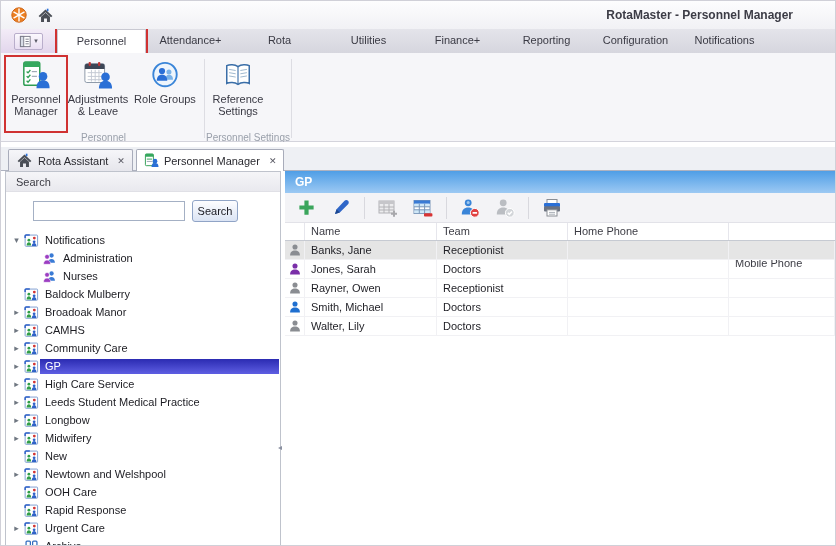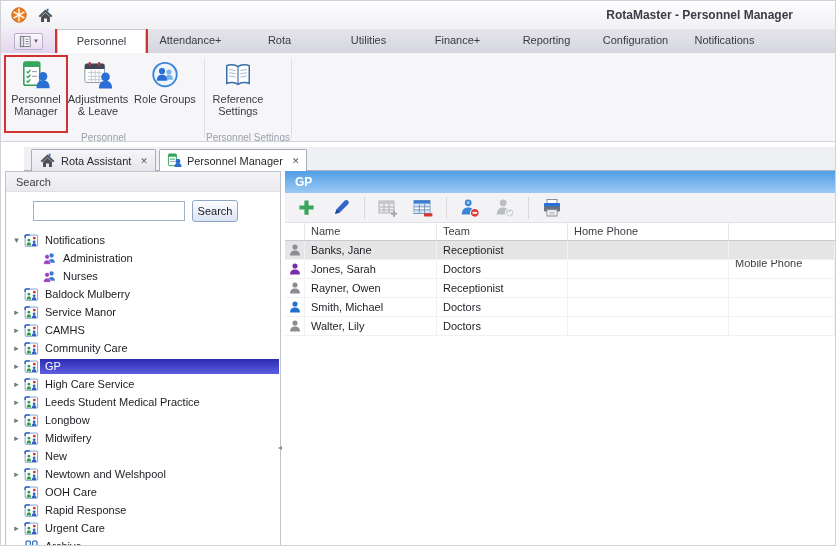--- a/index.html
+++ b/index.html
@@ -25,21 +25,21 @@
   .rgroup { display:flex; flex-direction:column; }
   .rgroup-buttons { display:flex; flex:1; align-items:flex-start; padding:2px 3px 0 2px; gap:2px; }
   .rgroup-label { text-align:center; font-size:10px; color:#9aa0ab; height:16px; line-height:13px; flex:none; }
   .rsep { width:1px; background:#dddde3; margin:4px 1px 3px 1px; }
   .rbtn { width:60px; min-height:74px; display:flex; flex-direction:column; align-items:center; padding-top:3px; text-align:center; color:#3a3a44; cursor:default; }
   .rbtn.wide { width:70px; }
   .rbtn .lbl { margin-top:3px; line-height:12px; }
 
   
   .gapstrip { height:5px; background:#fff; flex:none; }
-  .doctabs { height:24px; background:#eef0f4; border-bottom:1px solid #aeb2c0; display:flex; align-items:flex-end; padding-left:7px; gap:3px; flex:none;margin-left:23px; }
+  .doctabs { height:24px; background:#eef0f4; border-bottom:1px solid #aeb2c0; display:flex; align-items:flex-end; padding-left:7px; gap:3px; flex:none; }
   .dtab { height:22px; display:flex; align-items:center; gap:5px; padding:0 7px; border:1px solid #a8acba; border-bottom:none; border-radius:2px 2px 0 0; background:linear-gradient(#f6f6f9,#e6e6ec); margin-bottom:-1px; cursor:default; }
   .dtab.active { background:#fff; }
   .dtab .x { font-size:9px; color:#5a5a64; margin-left:4px; }
 
   
   .content { flex:1; display:flex; min-height:0; }
   .sidebar { width:280px; flex:none; padding-left:4px; }
   .sidebar-inner { height:100%; border:1px solid #bfc3cc; border-bottom:none; display:flex; flex-direction:column; background:#fff; }
   .search-header { height:20px; background:linear-gradient(#f5f5f8,#e9e9ee); border-bottom:1px solid #e0e0e6; padding:4px 0 0 10px; color:#3c3c44; flex:none; }
   .search-row { padding:8px 10px 7px 27px; display:flex; gap:7px; align-items:center; flex:none; }
@@ -306,21 +306,21 @@
                 <svg width="15" height="15" viewBox="0 0 16 16">
                   <rect x="1.2" y="2.2" width="13.3" height="12" rx="1" fill="#fff" stroke="#7b9cd0"></rect>
                   <path d="M1.2,5.4 V3.2 a1,1 0 0 1 1,-1 h4" fill="none" stroke="#2f62c8" stroke-width="1.6"></path>
                   <circle cx="11" cy="5.4" r="1.5" fill="#d23434"></circle>
                   <circle cx="5.2" cy="7.6" r="1.5" fill="#2f9e48"></circle>
                   <path d="M2.8,13.4 c0,-2.6 1.2,-3.6 2.4,-3.6 c1.2,0 2.4,1 2.4,3.6 z" fill="#2f9e48"></path>
                   <circle cx="10.8" cy="9.4" r="1.5" fill="#2f62c8"></circle>
                   <path d="M8.4,13.8 c0,-2.4 1.2,-3.2 2.4,-3.2 c1.2,0 2.4,0.8 2.4,3.2 z" fill="#2f62c8"></path>
                 </svg>
               </span>
-              <span class="lbl">Service Manor</span>
+              <span class="lbl">Broadoak Manor</span>
             </div>
             <div class="titem" style="padding-left: 4px;">
               <span class="arrow">▸</span>
               <span class="icon">
                 <svg width="15" height="15" viewBox="0 0 16 16">
                   <rect x="1.2" y="2.2" width="13.3" height="12" rx="1" fill="#fff" stroke="#7b9cd0"></rect>
                   <path d="M1.2,5.4 V3.2 a1,1 0 0 1 1,-1 h4" fill="none" stroke="#2f62c8" stroke-width="1.6"></path>
                   <circle cx="11" cy="5.4" r="1.5" fill="#d23434"></circle>
                   <circle cx="5.2" cy="7.6" r="1.5" fill="#2f9e48"></circle>
                   <path d="M2.8,13.4 c0,-2.6 1.2,-3.6 2.4,-3.6 c1.2,0 2.4,1 2.4,3.6 z" fill="#2f9e48"></path>

